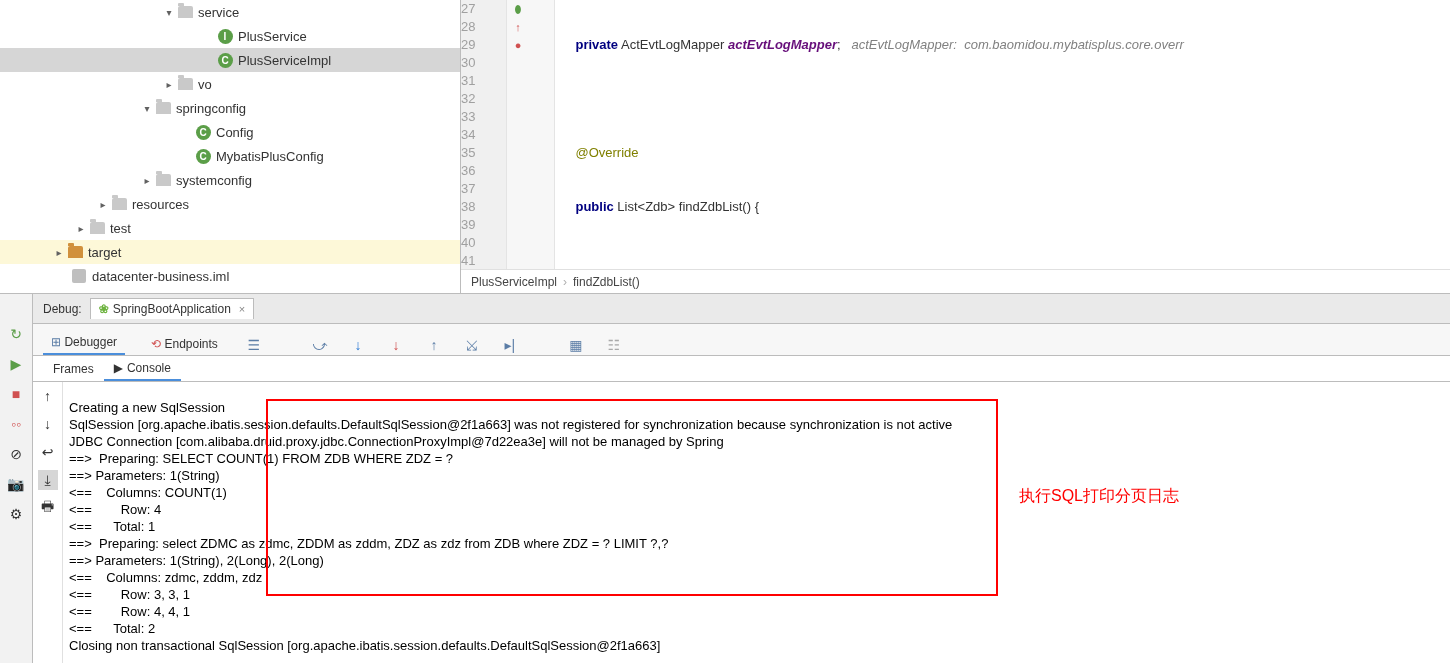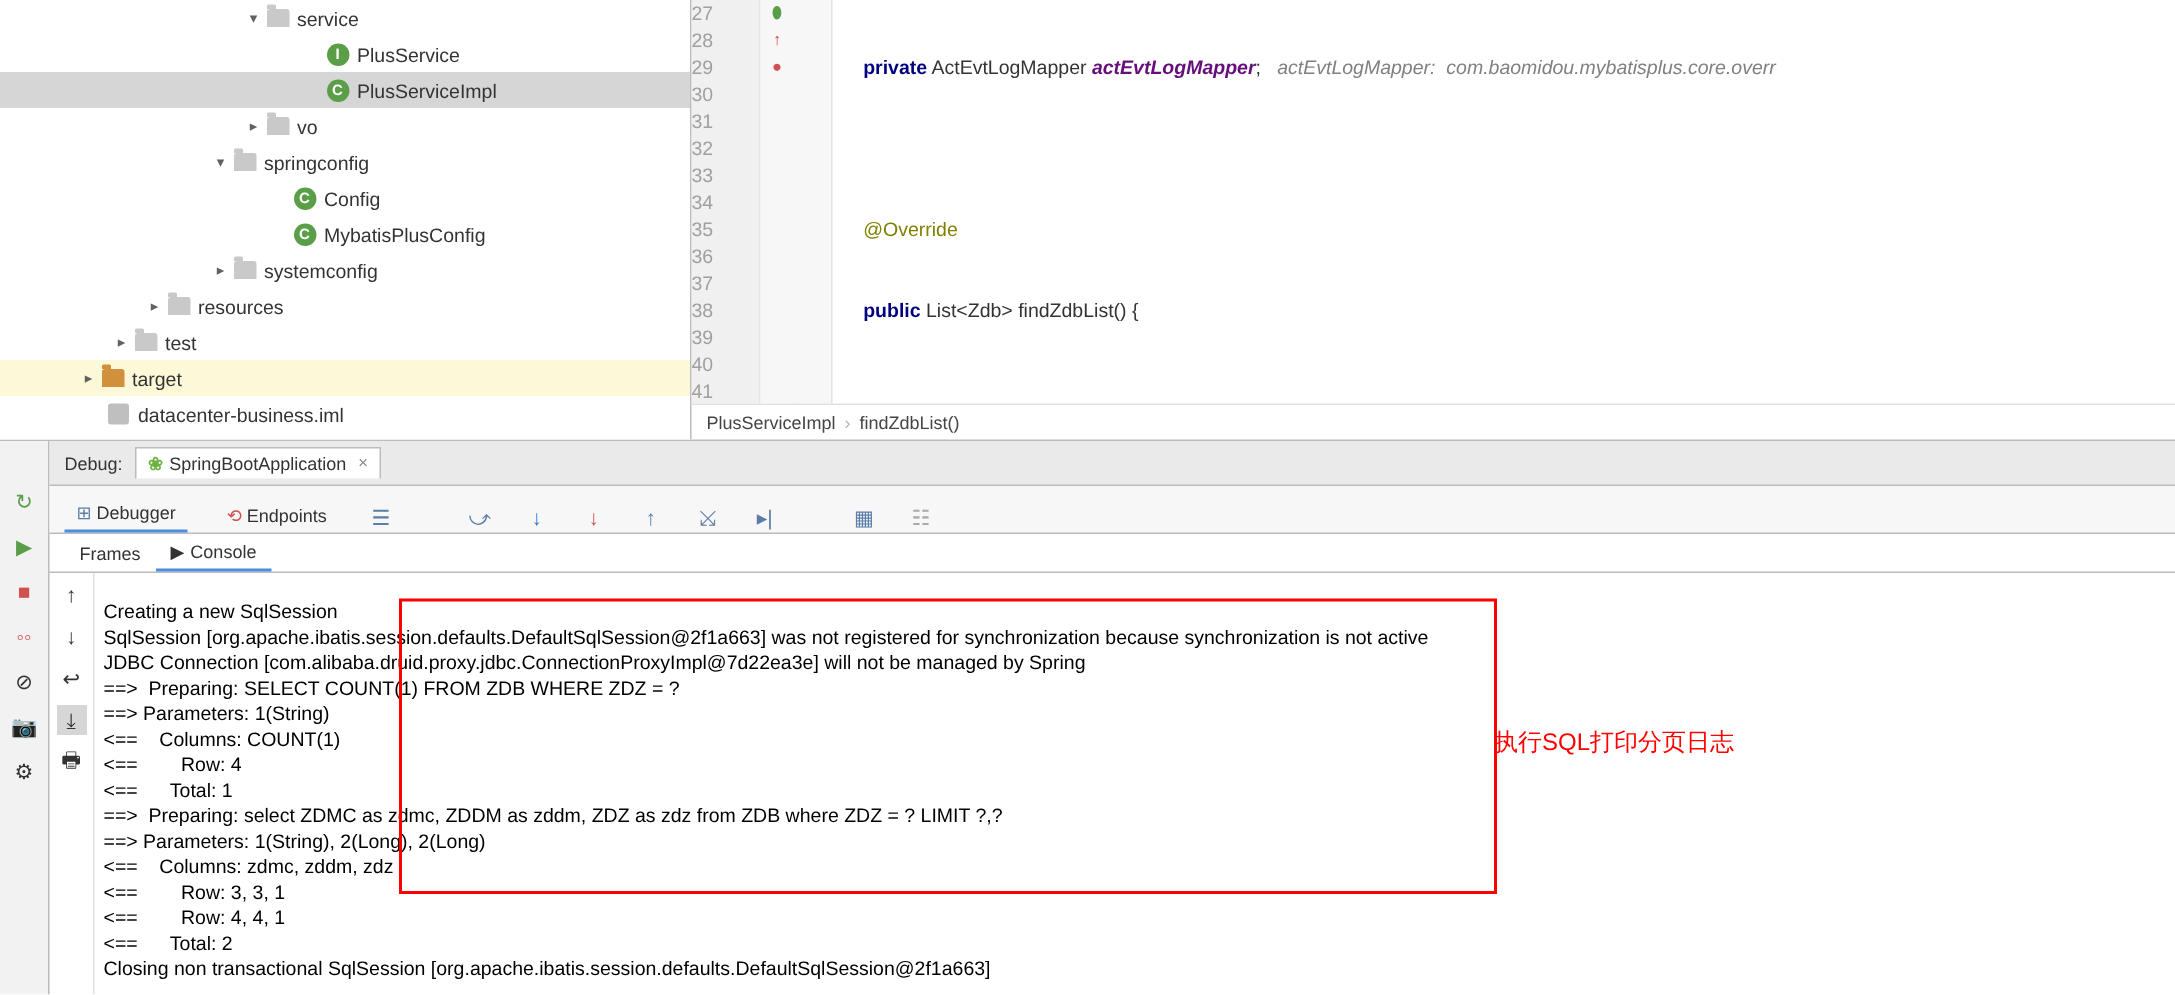--- a/index.html
+++ b/index.html
@@ -46,21 +46,21 @@
 .dbg-tab.active { border-bottom:2px solid #4b8edb; }
 .endpoint-ic { color:#d05050; }
 .tb-ico { width:20px; height:20px; display:flex; align-items:center; justify-content:center; font-size:14px; color:#5b7da6; cursor:pointer; }
 .sub-tabs { height:26px; display:flex; align-items:center; padding-left:10px; border-bottom:1px solid #bcbcbc; font-size:12px; }
 .sub-tab { padding:4px 10px; cursor:pointer; display:flex; align-items:center; gap:4px; }
 .sub-tab.active { border-bottom:2px solid #4b8edb; }
 .console-wrap { flex:1; display:flex; overflow:hidden; }
 .con-gutter { width:30px; border-right:1px solid #e0e0e0; display:flex; flex-direction:column; align-items:center; padding-top:4px; gap:8px; }
 .console-out { flex:1; position:relative; font-family:Consolas,"Courier New",monospace; font-size:13px; line-height:16px; color:#000; padding:2px 0 0 6px; white-space:pre; overflow:hidden; }
 .red-box { position:absolute; border:2px solid #ff0000; left:203px; top:17px; width:732px; height:197px; pointer-events:none; }
-.red-text { position:absolute; left:933px; top:106px; color:#ff0000; font-size:16px; font-family:SimSun,Arial;text-align:right; }
+.red-text { position:absolute; left:956px; top:106px; color:#ff0000; font-size:16px; font-family:SimSun,Arial;text-align:right; }
 .camera-ic:before{content:"📷";}
 </style>
 </head>
 <body>
 
 <div class="top-half">
 
   <div class="proj-tree">
     <div class="tree-row">
       <span class="gap" style="width:162px"></span>

